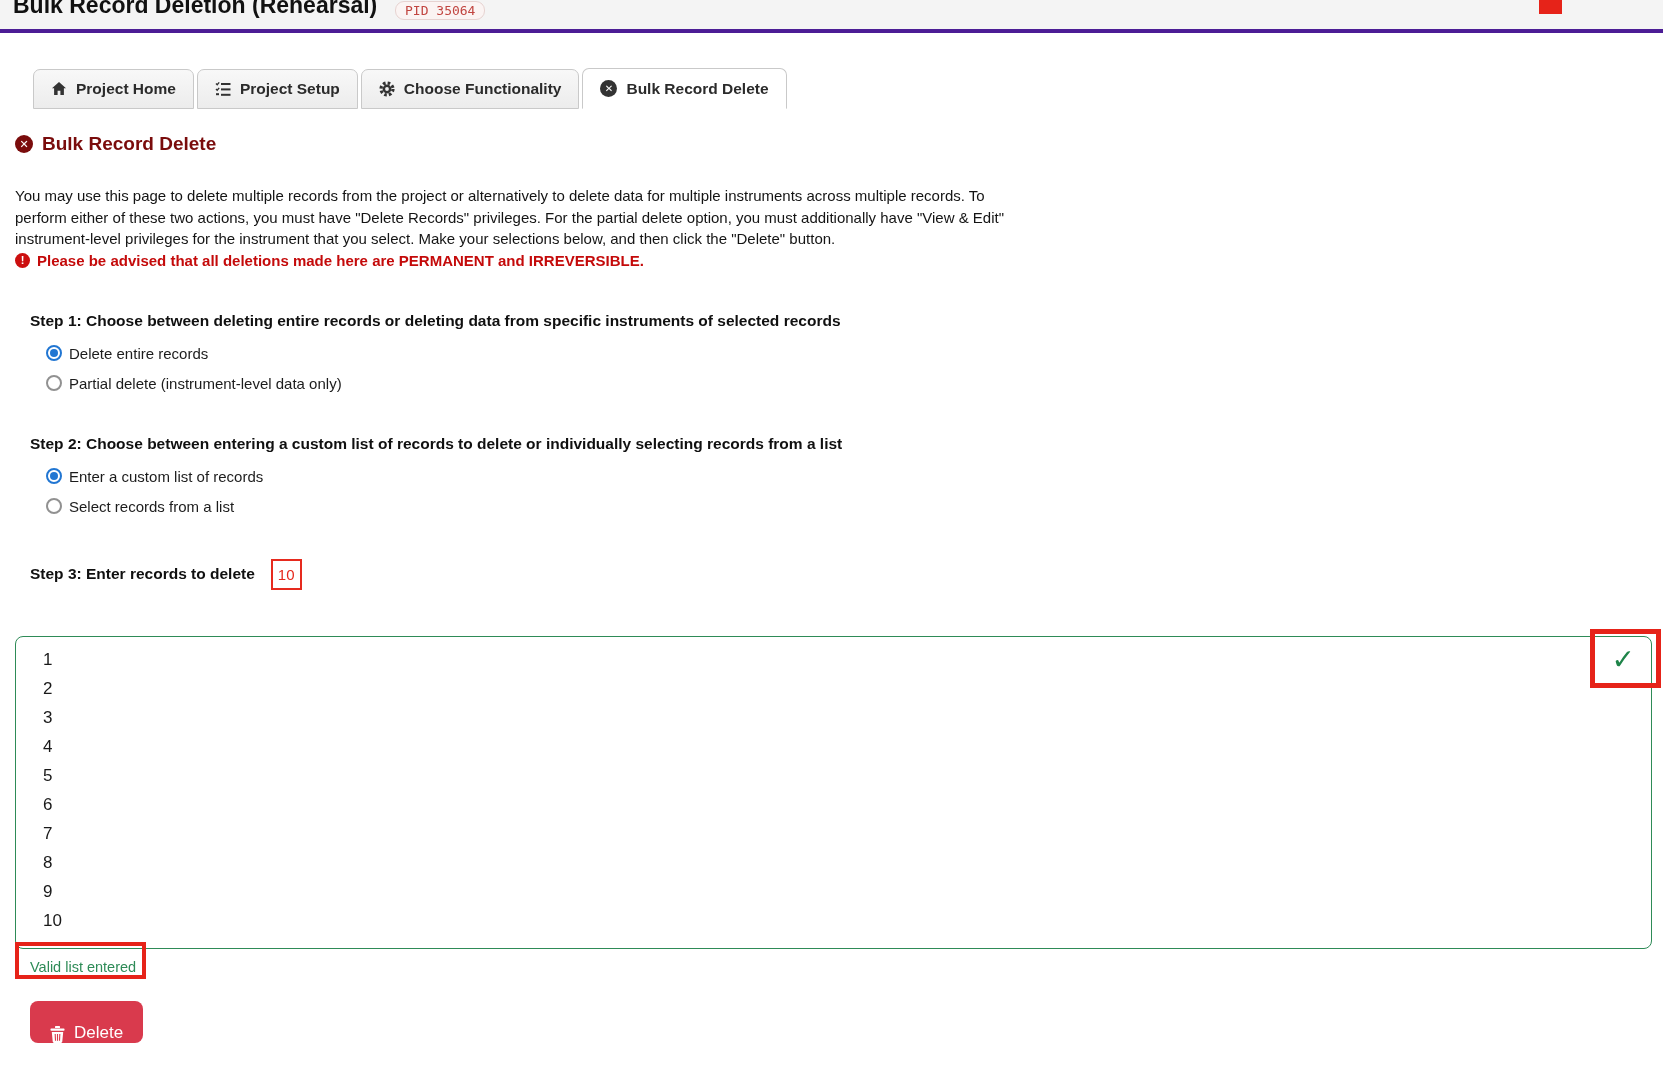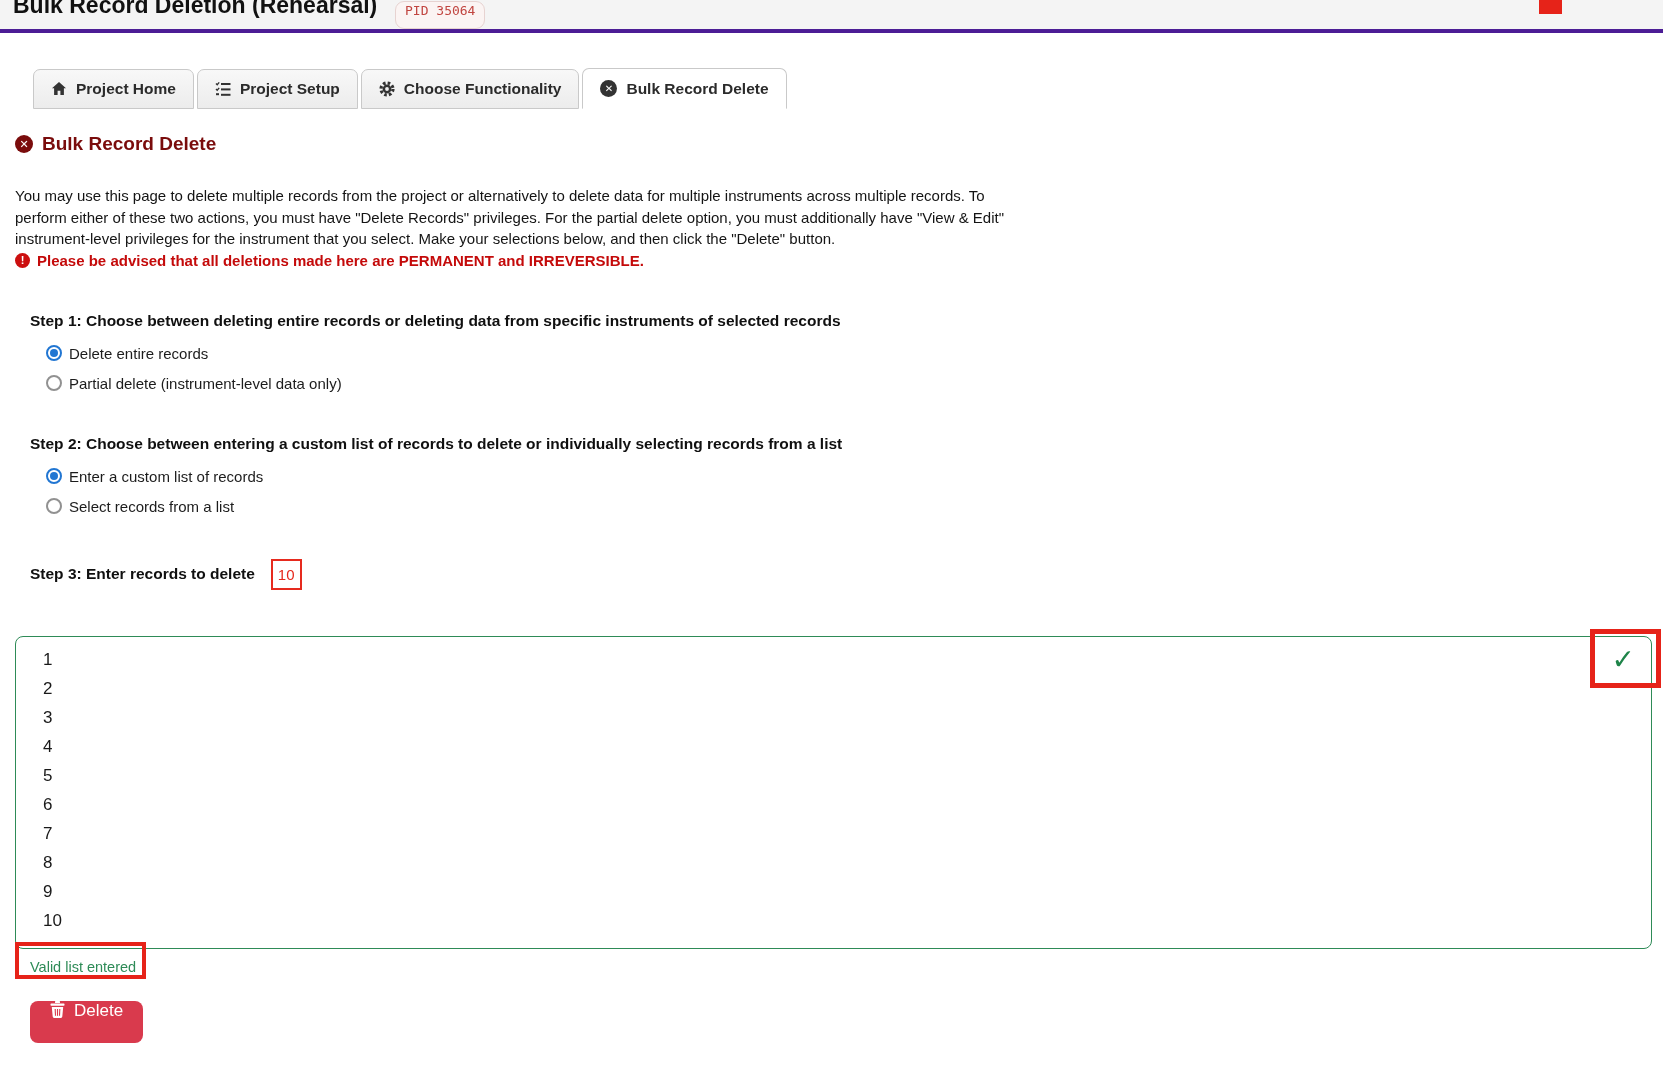--- a/index.html
+++ b/index.html
@@ -15,21 +15,21 @@
     background:#f4f4f4; border-bottom:4px solid #4c1d95; overflow:hidden;
   }
   .proj-title {
     position:absolute; top:-8px; left:13px; margin:0;
     font-size:23px; font-weight:bold; color:#111; white-space:nowrap;
   }
   .pid-badge {
     position:absolute; top:1px; left:395px;
     font-family:"DejaVu Sans Mono","Liberation Mono",monospace;
     font-size:13px; color:#c14540; background:#fbf4f3;
-    border:1px solid #e7d3d1; border-radius:9px; padding:1px 9px 10px;
+    border:1px solid #e7d3d1; border-radius:9px; padding:1px 9px 1px;
   }
   .red-frag { position:absolute; top:0; left:1539px; width:23px; height:14px; background:#e62319; }
 
   
   .tabs { position:absolute; top:68px; left:33px; display:flex; align-items:flex-end; z-index:3; }
   .tab {
     display:flex; align-items:center; gap:9px; height:40px; padding:0 17px;
     background:linear-gradient(#f8f8f8,#ececec); border:1px solid #c9c9c9;
     border-radius:7px 7px 0 0; margin-right:3px;
     font-size:15.5px; font-weight:700; color:#2b2b2b; cursor:pointer; white-space:nowrap;
@@ -96,21 +96,21 @@
     font-size:28px; font-weight:bold; line-height:1.3; pointer-events:none;
   }
   .ann { position:absolute; border-style:solid; border-color:#e62319; pointer-events:none; }
   .ann-check { top:-7px; left:1575px; width:71px; height:59px; border-width:5px; }
 
   .valid-wrap { position:relative; height:40px; }
   .valid-msg { position:absolute; top:10px; left:30px; color:#2e8b57; font-size:14.5px; }
   .ann-valid { top:-7px; left:15px; width:131px; height:37px; border-width:4px; }
 
   .delete-btn {
-    margin:12px 0 0 30px; display:inline-flex; align-items:flex-start; gap:9px;
+    margin:12px 0 0 30px; display:inline-flex; align-items:flex-end; gap:9px;
     height:42px; padding:0 20px; border:none; border-radius:8px;
     background:#d93a4d; color:#fff; font-size:17px;
     font-family:"Liberation Sans","DejaVu Sans",sans-serif; cursor:pointer;
   }
   .delete-btn svg { display:block; }
 </style>
 </head>
 <body>
 
 <div class="viewport">

